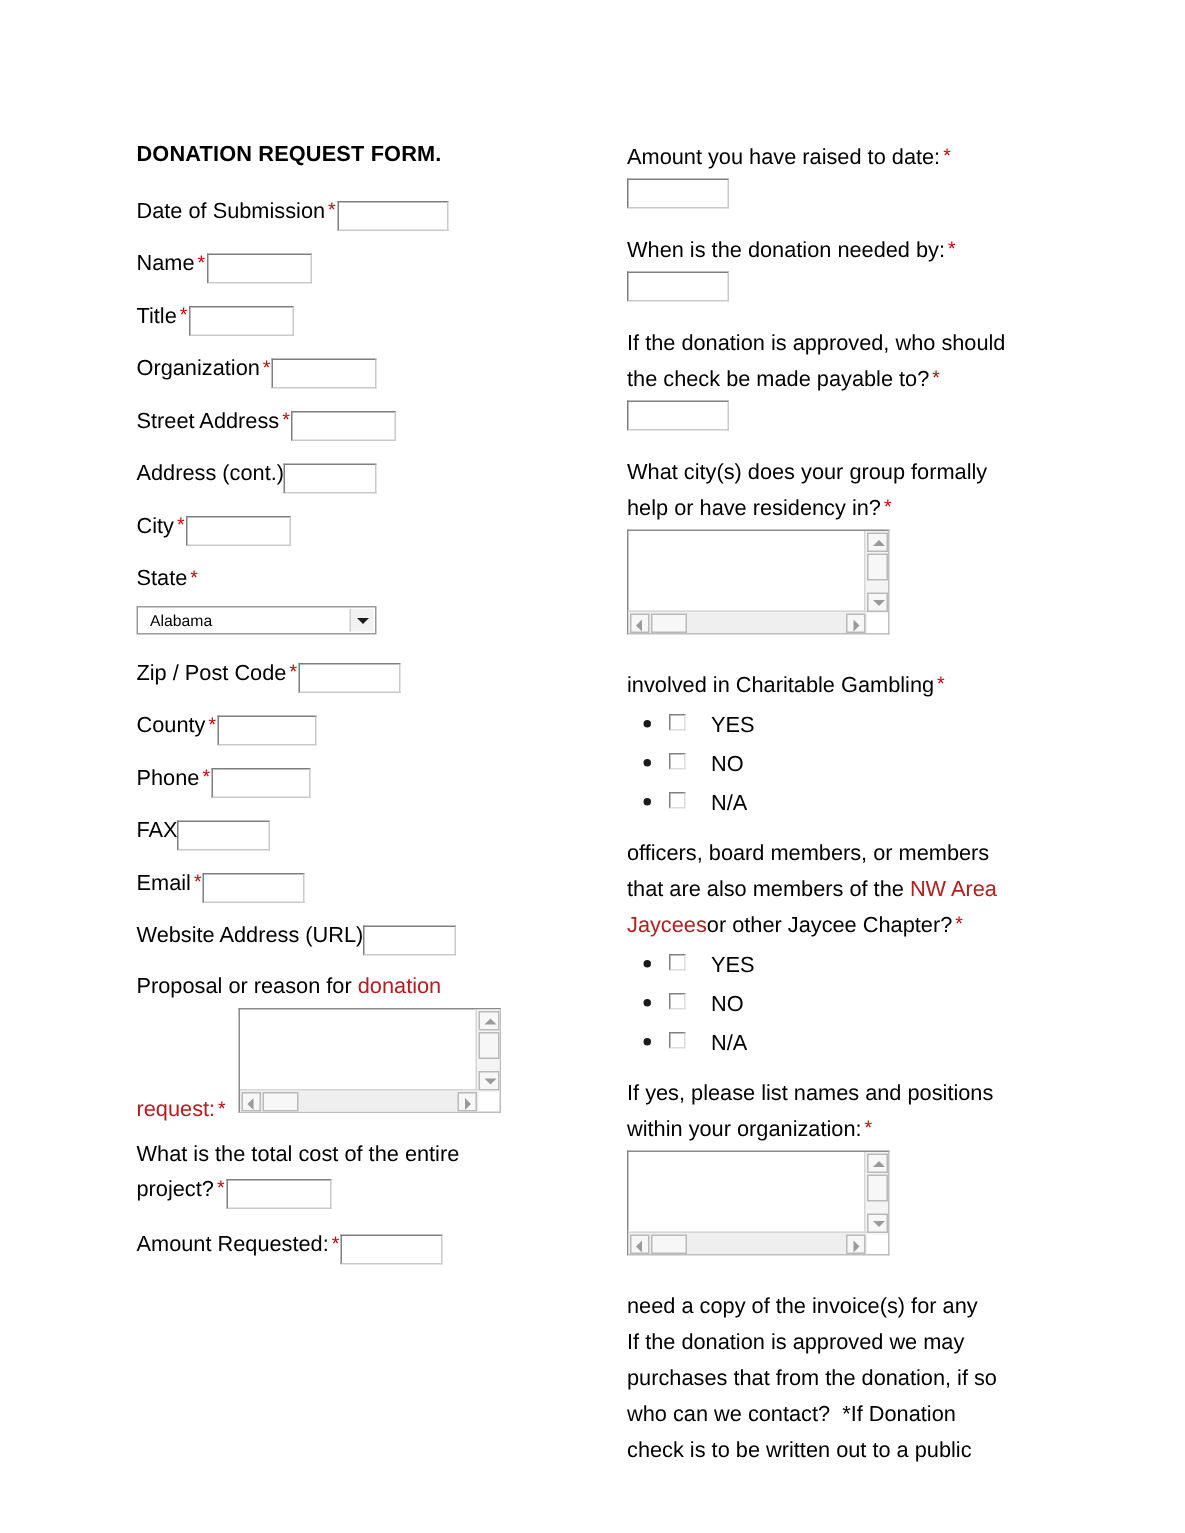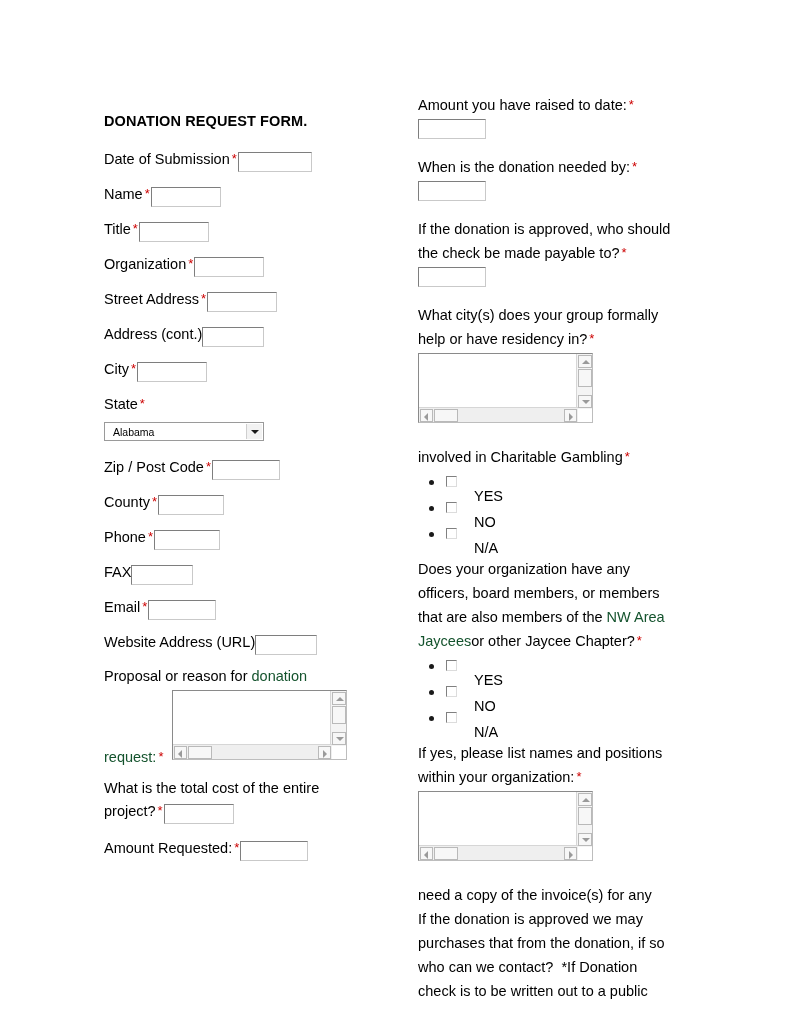--- a/index.html
+++ b/index.html
@@ -20,24 +20,23 @@
   .page {
     position: absolute;
     left: 0; top: 0;
     width: 790px;
     height: 1022px;
   }
 
   
   .col-left {
     position: absolute;
-    left: 104px;
+    left: 91px;
     top: 95px;
     width: 290px;
-    margin-top: 18px;
   }
   .col-right {
     position: absolute;
     left: 418px;
     top: 95px;
     width: 292px;
   }
 
   
   .form-title {
@@ -56,21 +55,21 @@
   .label {
     font-size: 14.5px;
   }
   .req {
     color: #cc0000;
     font-size: 13px;
     vertical-align: 1px;
     padding: 0 1px 0 2px;
   }
   .accent {
-    color: #14532d;
+    color: #b91c1c;
   }
   .qtext {
     font-size: 14.5px;
     line-height: 1.38;
     margin: 0 0 4px 0;
   }
   .block-gap { height: 18px; }
   .block-gap-sm { height: 10px; }
   .block-gap-lg { height: 24px; }
 
@@ -270,21 +269,21 @@
     background: #ffffff;
     border-top: 1px solid #808080;
     border-left: 1px solid #808080;
     border-right: 1px solid #dcdcdc;
     border-bottom: 1px solid #dcdcdc;
     box-sizing: border-box;
   }
   .cb-label {
     position: absolute;
     left: 28px;
-    top: 12px;
+    top: 0;
   }
 </style>
 </head>
 <body>
 
 <div class="page">
 
   <div class="col-left">
 
     <div class="form-title">DONATION REQUEST FORM.</div>
@@ -442,21 +441,20 @@
         <span class="cb-label">NO</span>
       </li>
       <li class="cb-item">
         <span class="cb-bullet"></span>
         <span class="cb-box"></span>
         <span class="cb-label">N/A</span>
       </li>
     </ul>
     <div class="block-gap-sm"></div>
 
-    <div class="qtext">Does your organization have any</div>
     <div class="qtext">officers, board members, or members</div>
     <div class="qtext"><span>that are also members of the </span><span class="accent">NW Area</span></div>
     <div class="qtext"><span class="accent">Jaycees</span><span>or other Jaycee Chapter?</span><span class="req">*</span></div>
     <ul class="cb-list">
       <li class="cb-item">
         <span class="cb-bullet"></span>
         <span class="cb-box"></span>
         <span class="cb-label">YES</span>
       </li>
       <li class="cb-item">

